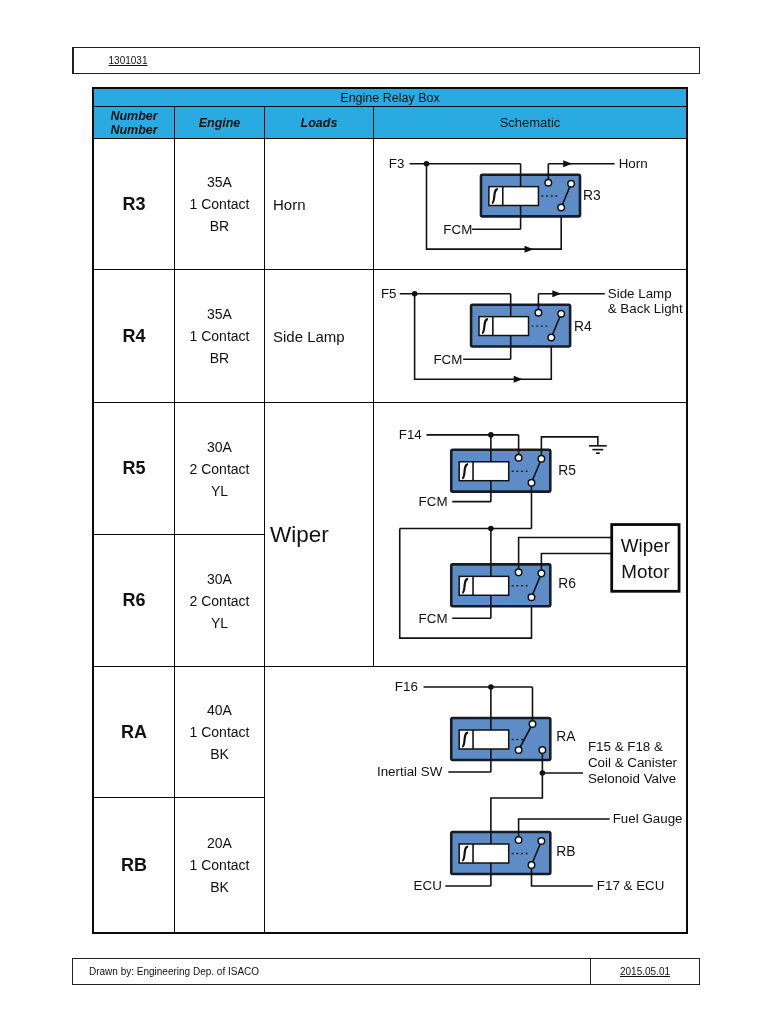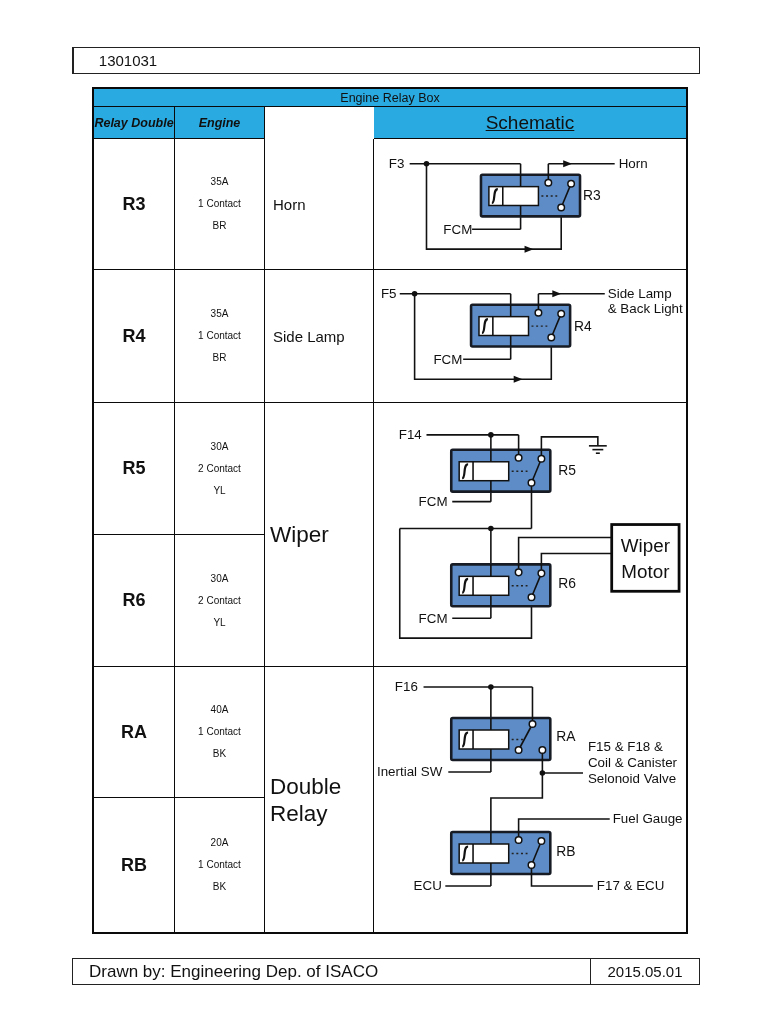--- a/index.html
+++ b/index.html
@@ -9,21 +9,21 @@
     -webkit-font-smoothing:antialiased;
   }
   
   .barbox{
     position:absolute;left:72px;width:626px;height:25px;
     border:1.6px solid #222;display:flex;align-items:stretch;background:#fff;
   }
   #titlebox{top:47px;}
   #footbox{top:958px;}
   .bar-left{flex:1;display:flex;align-items:center;padding-left:16px;font-size:13px;position:relative;}
-  .bar-right{width:108px;border-left:1.6px solid #222;display:flex;align-items:center;justify-content:center;font-size:15px;}
+  .bar-right{width:108px;border-left:1.6px solid #222;display:flex;align-items:center;justify-content:center;font-size:10px;text-decoration:underline;}
   .bar-company{
     position:absolute;left:275px;width:116px;text-align:center;
     font-size:19px;letter-spacing:.5px;color:#000;
   }
   
   #relay-table{
     position:absolute;left:92px;top:87px;width:596px;
     border:2px solid #0a0a0a;background:#fff;box-sizing:border-box;
     display:grid;
     grid-template-columns:81px 90px 109px 312px;
@@ -31,23 +31,23 @@
   }
   .cell{
     border-right:1.4px solid #0a0a0a;border-bottom:1.4px solid #0a0a0a;
     display:flex;align-items:center;justify-content:center;
     box-sizing:border-box;overflow:hidden;min-width:0;min-height:0;
   }
   .no-r{border-right:none;} .no-b{border-bottom:none;}
   .cyan{background:#29ABE2;}
   .tbl-title{font-size:12.5px;}
   .colhead{font-size:12.5px;font-weight:bold;font-style:italic;text-align:center;line-height:14px;}
-  .colhead.plain{font-weight:normal;font-style:normal;font-size:19px;text-decoration:underline;}
+  .colhead.plain{font-weight:normal;font-style:normal;font-size:13px;}
   .relnum{font-size:18px;font-weight:bold;}
-  .details{font-size:10px;text-align:center;line-height:22px;}
+  .details{font-size:14px;text-align:center;line-height:22px;}
   .loadcell{justify-content:flex-start;padding-left:8px;font-size:15px;}
   .bigload{justify-content:flex-start;padding-left:5px;font-size:22.5px;line-height:27px;}
   .schem-cell{position:relative;padding:0;}
   .schem-cell svg{position:absolute;inset:0;width:100%;height:100%;display:block;}
   
   .w{stroke:#111;stroke-width:1.6;fill:none;}
   .dotted{stroke:#222;stroke-width:1.4;fill:none;stroke-dasharray:2 2.7;}
   .pin{fill:#fff;stroke:#111;stroke-width:1.5;}
   .jdot{fill:#111;stroke:none;}
   .arrow{fill:#111;stroke:none;}
@@ -95,23 +95,24 @@
 
 <div class="barbox" id="titlebox">
   <div class="bar-right">1301031</div>
 </div>
 
 <div id="relay-table">
 
   <div class="cell cyan tbl-title no-r" style="grid-area:1/1/2/5">Engine Relay Box</div>
 
   <div class="cell cyan colhead" style="grid-area:2/1/3/2">
-    <span>Relay Double</span>
+    <span>Number Number</span>
   </div>
   <div class="cell cyan colhead" style="grid-area:2/2/3/3">Engine</div>
+  <div class="cell cyan colhead" style="grid-area:2/3/3/4">Loads</div>
   <div class="cell cyan colhead plain no-r" style="grid-area:2/4/3/5">Schematic</div>
 
   <div class="cell relnum" style="grid-area:3/1/4/2">R3</div>
   <div class="cell details" style="grid-area:3/2/4/3">
     <div>
       <div>35A</div>
       <div>1 Contact</div>
       <div>BR</div>
     </div>
   </div>
@@ -221,21 +222,20 @@
   </div>
 
   <div class="cell relnum" style="grid-area:7/1/8/2">RA</div>
   <div class="cell details" style="grid-area:7/2/8/3">
     <div>
       <div>40A</div>
       <div>1 Contact</div>
       <div>BK</div>
     </div>
   </div>
-  <div class="cell bigload no-b" style="grid-area:7/3/9/4">Double Relay</div>
   <div class="cell schem-cell no-r no-b" style="grid-area:7/4/9/5">
     <svg viewBox="0 0 315 265" preserveAspectRatio="none">
 
       <line class="w" x1="50" y1="20" x2="160" y2="20"></line>
       <line class="w" x1="118" y1="20" x2="118" y2="51"></line>
       <line class="w" x1="118" y1="93" x2="118" y2="105"></line>
       <line class="w" x1="75" y1="105" x2="118" y2="105"></line>
       <use href="#relay-flip" x="78" y="51"></use>
       <line class="w" x1="160" y1="20" x2="160" y2="53.5"></line>
       <line class="w" x1="170" y1="86.5" x2="170" y2="106"></line>
@@ -266,17 +266,17 @@
     <div>
       <div>20A</div>
       <div>1 Contact</div>
       <div>BK</div>
     </div>
   </div>
 
 </div>
 
 <div class="barbox" id="footbox">
-  <div class="bar-left" style="font-size:17px;">
+  <div class="bar-left" style="font-size:10px;">
     <span>Drawn by: Engineering Dep. of ISACO</span>
   </div>
   <div class="bar-right">2015.05.01</div>
 </div>
 
 </body></html>

